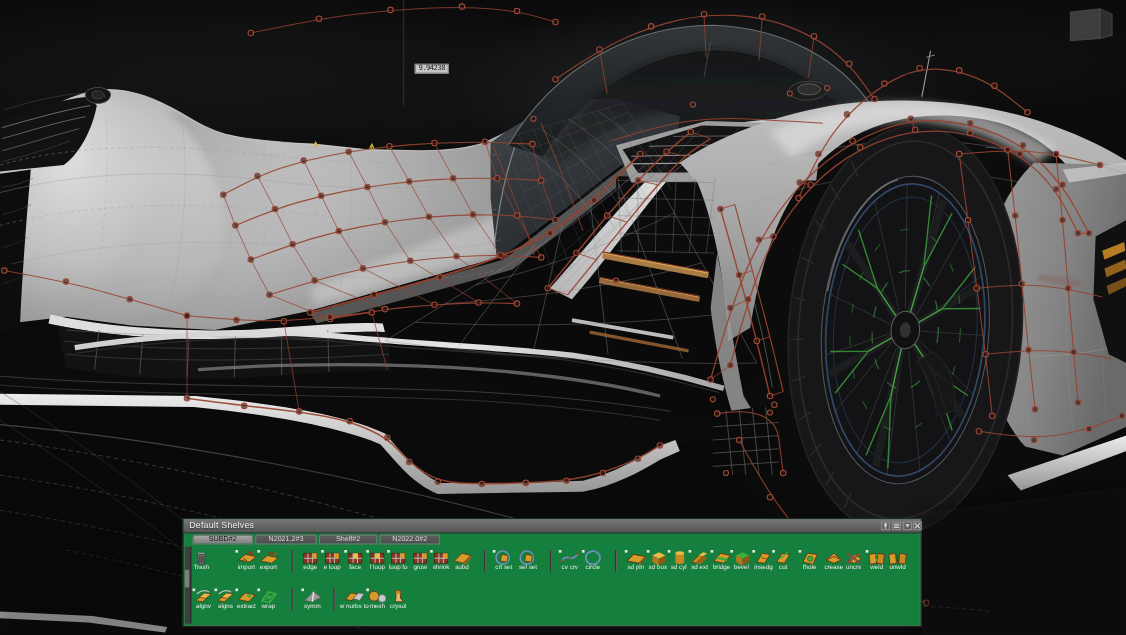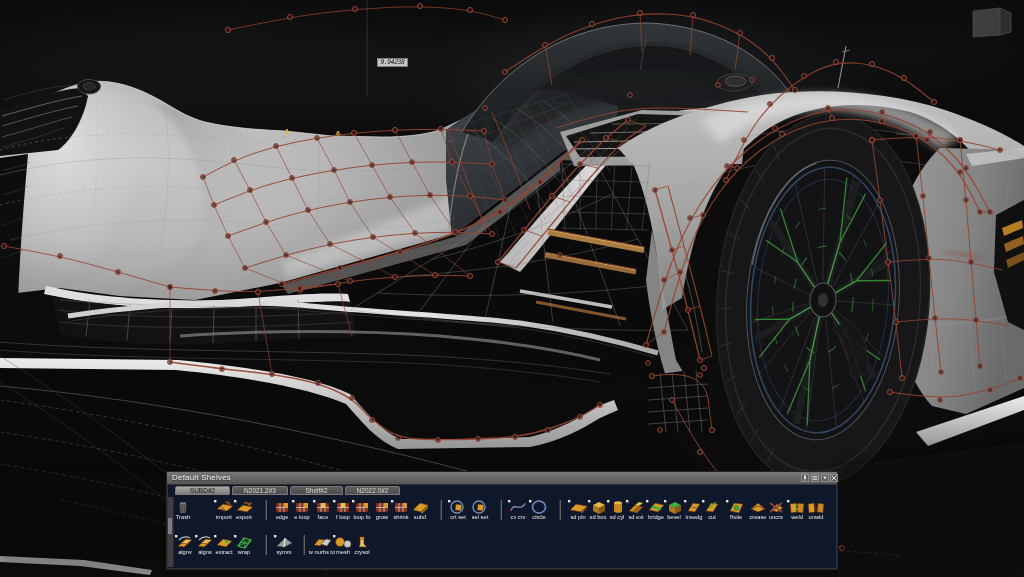--- a/index.html
+++ b/index.html
@@ -1,21 +1,21 @@
 <!DOCTYPE html>
 <html><head>
 <meta charset="utf-8">
 <style>
   html,body{margin:0;padding:0;background:#0b0b0c;}
   #stage{position:relative;width:1024px;height:577px;overflow:hidden;background:#0b0b0c;
          font-family:"Liberation Sans",sans-serif;}
   #viewport-svg{position:absolute;left:0;top:0;}
   
   #shelf{position:absolute;left:166px;top:471px;width:672px;height:99px;
-         background:#0f172a;border:1px solid #232323;box-sizing:border-box;
+         background:#15803d;border:1px solid #232323;box-sizing:border-box;
          box-shadow:0 0 0 1px rgba(115,115,115,.30) inset;}
   #shelf-titlebar{position:absolute;left:0;top:0;right:0;height:12px;
          background:linear-gradient(#787878,#555);border-bottom:1px solid #333;}
   #shelf-title{position:absolute;left:5px;top:1px;font-size:8px;color:#f2f2f2;
          letter-spacing:.2px;text-shadow:0 1px 1px rgba(0,0,0,.5);}
   .win-btn{position:absolute;top:2px;width:8px;height:8px;background:#5e5e5e;
          border:1px solid #909090;box-sizing:border-box;}
   .win-btn svg{display:block}
   #shelf-tabs{position:absolute;left:0;top:13px;right:0;height:11px;}
   .tab{position:absolute;top:1px;height:9px;border:1px solid #787878;box-sizing:border-box;
@@ -27,21 +27,21 @@
        border-right:1px solid #2c2c2c;}
   #shelf-scroll-thumb{position:absolute;left:0px;top:21px;width:4px;height:16px;background:#7d7d7d;}
   .tool{position:absolute;width:36px;text-align:center;cursor:default;}
   .tool .ticon{display:block;margin:0 auto;}
   .tool .tlabel{display:block;margin-top:-1px;font-size:6.2px;line-height:6px;color:#ececec;
        white-space:nowrap;transform:scale(.92);transform-origin:center top;}
   .vsep{position:absolute;width:1px;background:#616161;border-left:1px solid #363636;}
   
   #measure-label{position:absolute;left:377px;top:58px;width:31px;height:9px;background:#c6c6c6;
        border:1px solid #7e7e7e;box-sizing:border-box;font-size:6.5px;line-height:7px;color:#1c1c1c;
-       text-align:center;font-family:"DejaVu Sans Mono",monospace;letter-spacing:-.5px;font-style:italic;}
+       text-align:center;font-family:"DejaVu Sans Mono",monospace;letter-spacing:-.5px;}
 </style>
 </head>
 <body>
 
 <div id="stage">
   <svg id="viewport-svg" width="1024" height="577" viewBox="0 0 1024 577">
     <defs>
       <radialGradient id="gBodyL" cx="30%" cy="35%" r="85%">
         <stop offset="0%" stop-color="#c9c9c9"></stop>
         <stop offset="45%" stop-color="#b8b8b8"></stop>

